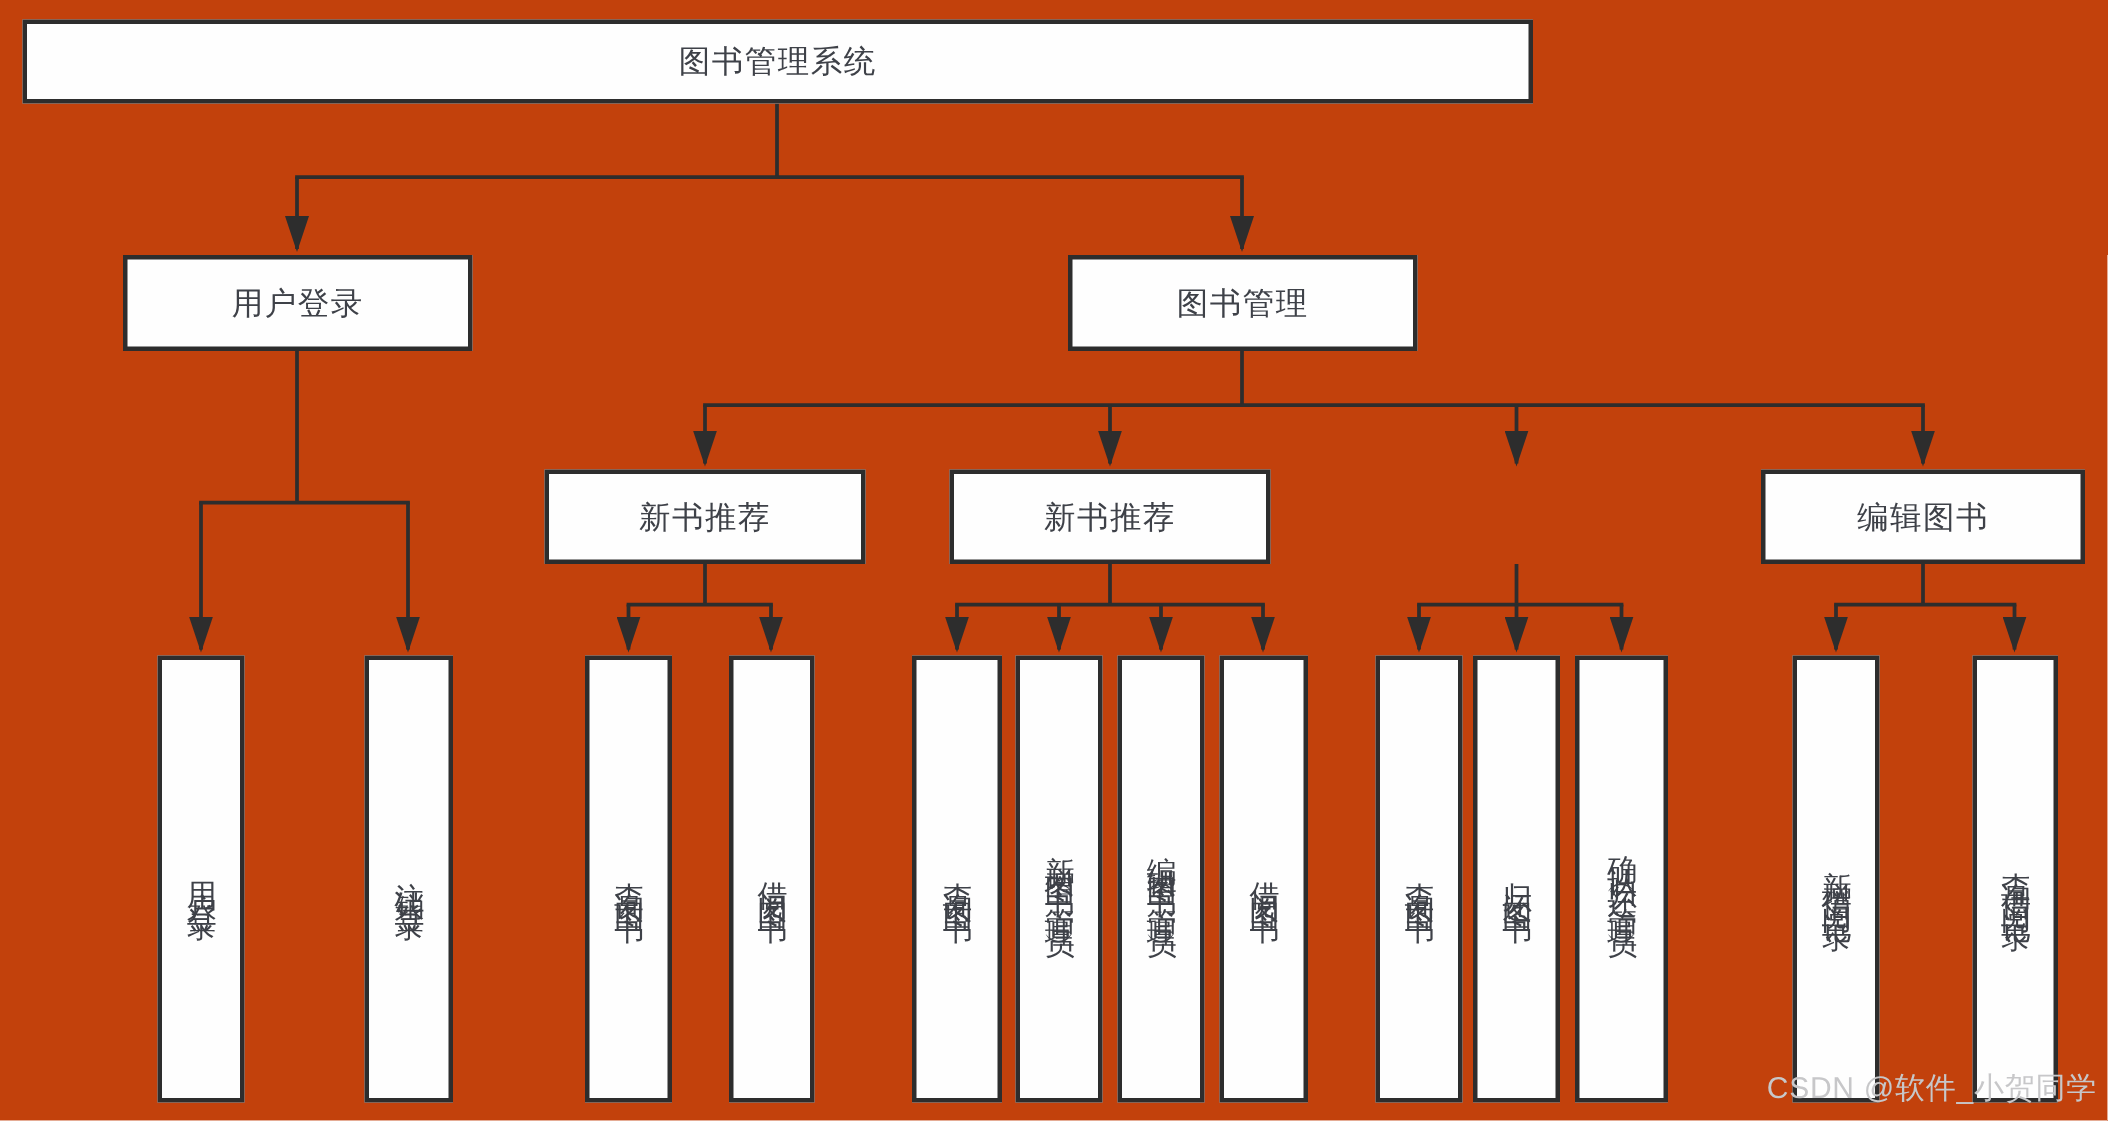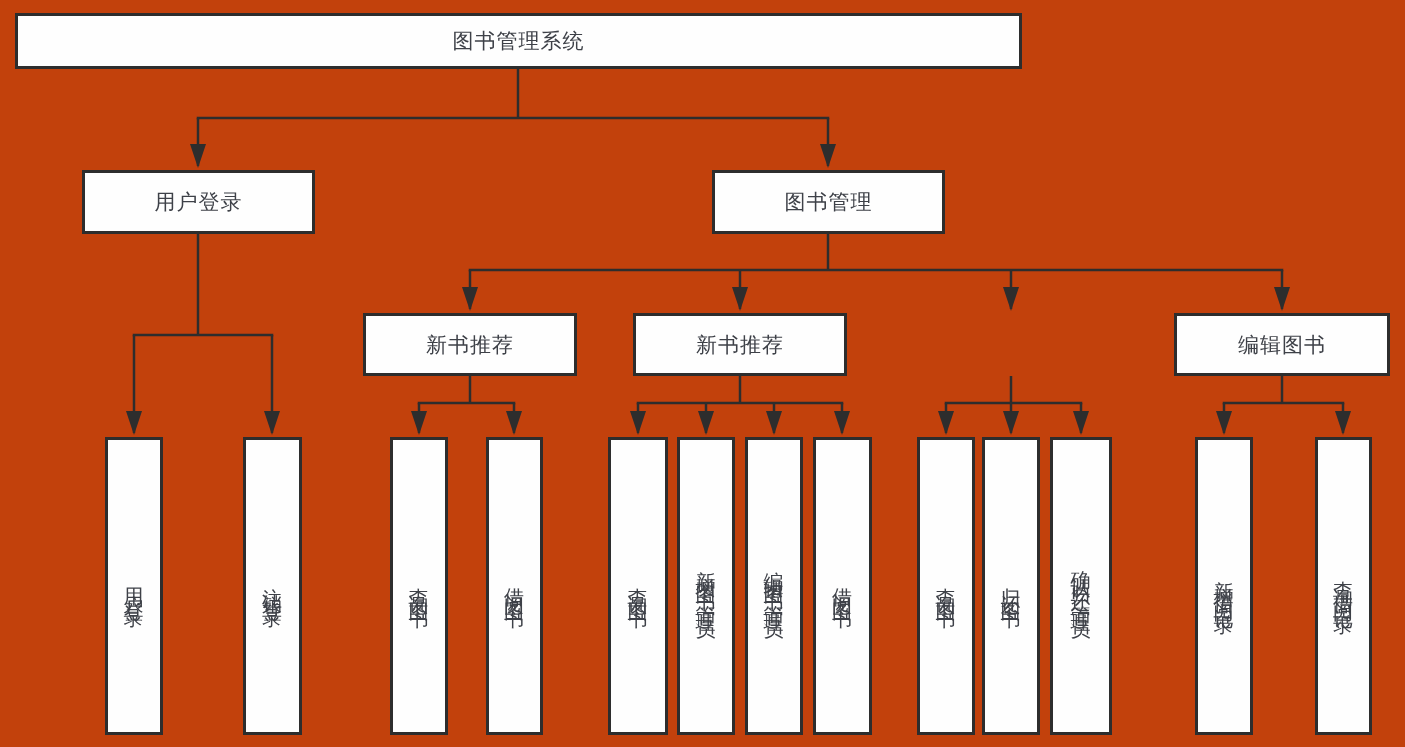--- a/index.html
+++ b/index.html
@@ -173,14 +173,15 @@
     <span>确认归还（管理员）</span>
   </div>
 
   <div class="box v" style="left:1195px;width:58px">
     <span>新增借阅记录</span>
   </div>
   <div class="box v" style="left:1315px;width:57px">
     <span>查询借阅记录</span>
   </div>
 
+  <div class="watermark">CSDN @软件_小贺同学</div>
 
 </div>
 
 </body></html>

